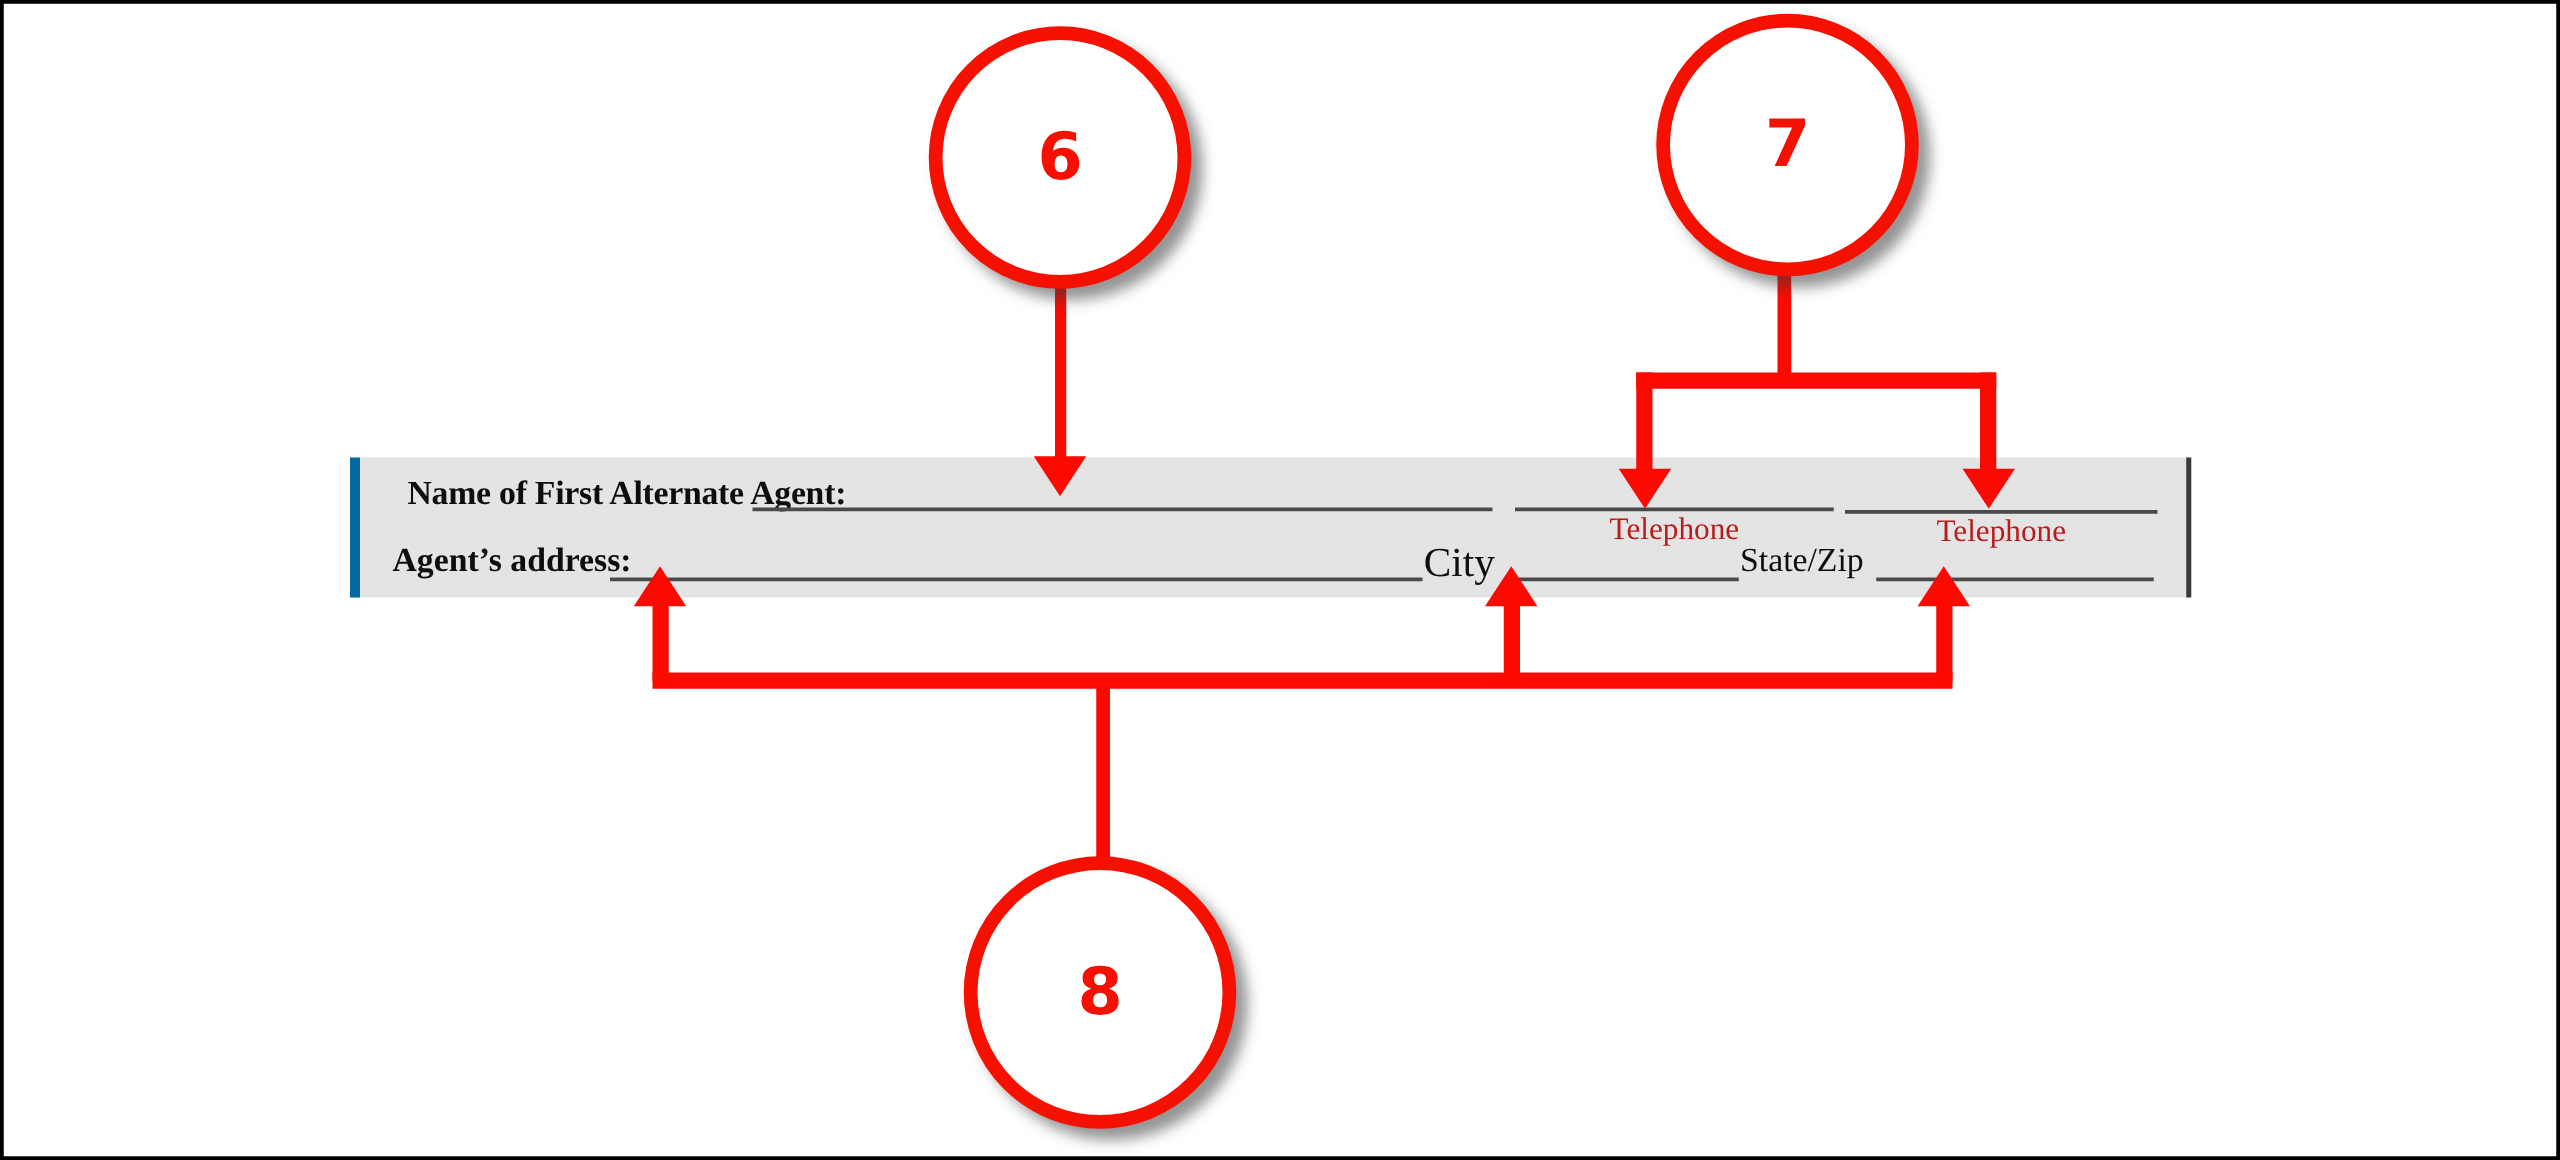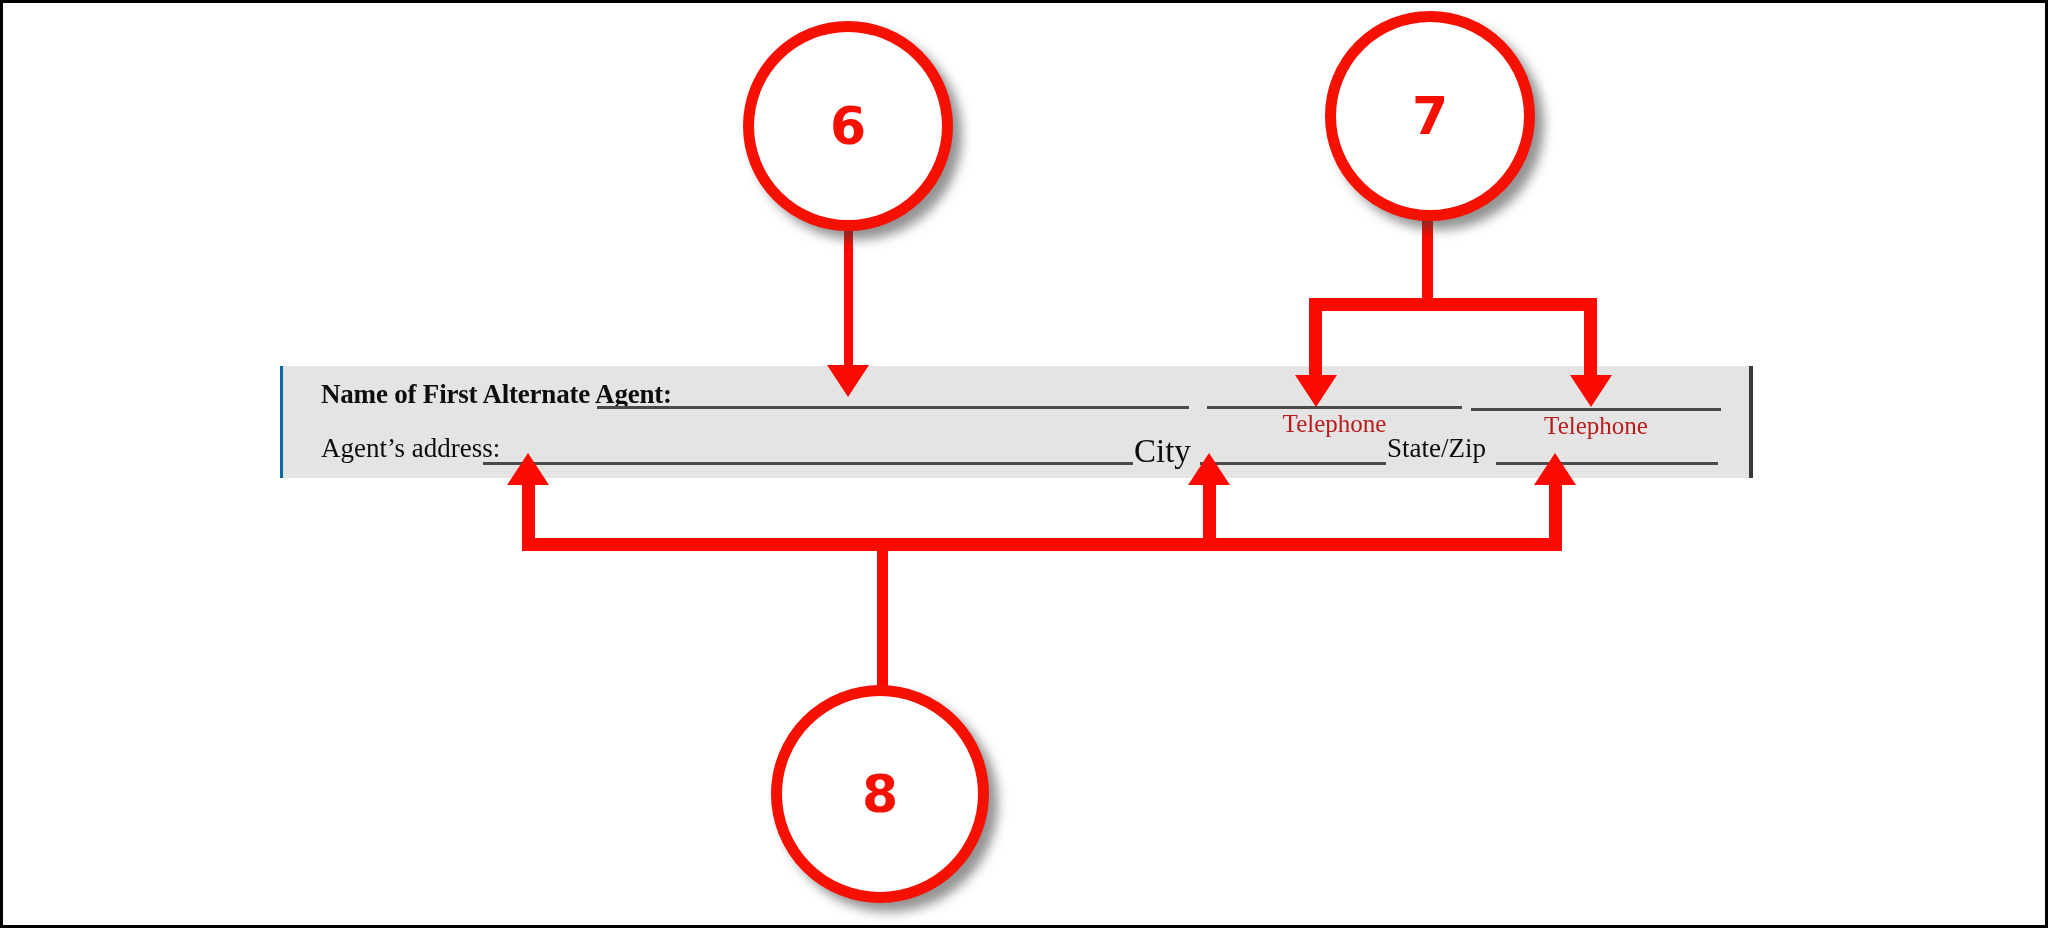--- a/index.html
+++ b/index.html
@@ -22,21 +22,21 @@
 
   
   .form-strip {
     position: absolute;
     left: 277px;
     top: 363px;
     width: 1473px;
     height: 112px;
     background: #e4e4e4;
     box-sizing: border-box;
-    border-left: 3px solid #0369a1;
+    border-left: 8px solid #0369a1;
     border-right: 4px solid #3a3a3a;
   }
   .row {
     position: absolute;
     left: 0;
     width: 100%;
     height: 56px;
   }
   .row-name { top: 0; }
   .row-addr { top: 56px; }
@@ -48,24 +48,24 @@
     font-family: "Liberation Serif", serif;
   }
   .lbl-name {
     left: 38px;
     top: 13px;
     font-size: 27px;
     font-weight: bold;
     letter-spacing: -0.2px;
   }
   .lbl-addr {
-    left: 38px;
+    left: 26px;
     top: 11px;
     font-size: 27px;
-    font-weight: normal;
+    font-weight: bold;
   }
   .lbl-city {
     left: 851px;
     top: 11px;
     font-size: 33px;
   }
   .lbl-statezip {
     left: 1104px;
     top: 11px;
     font-size: 27px;

